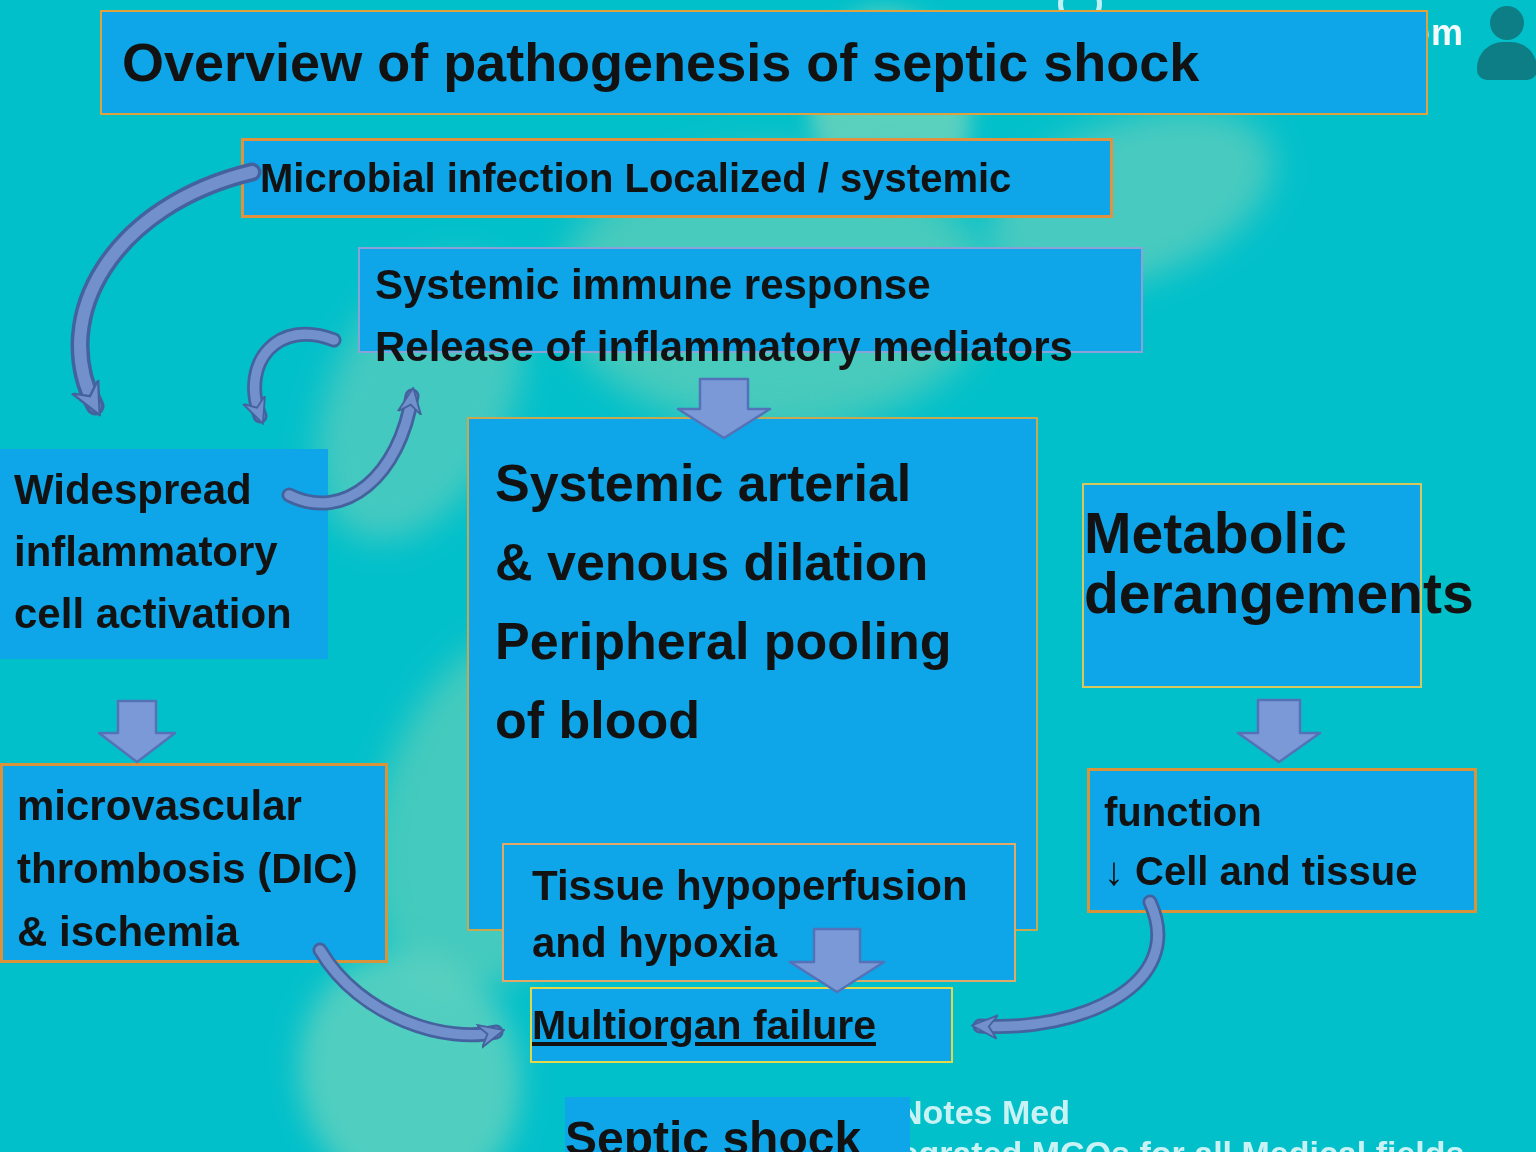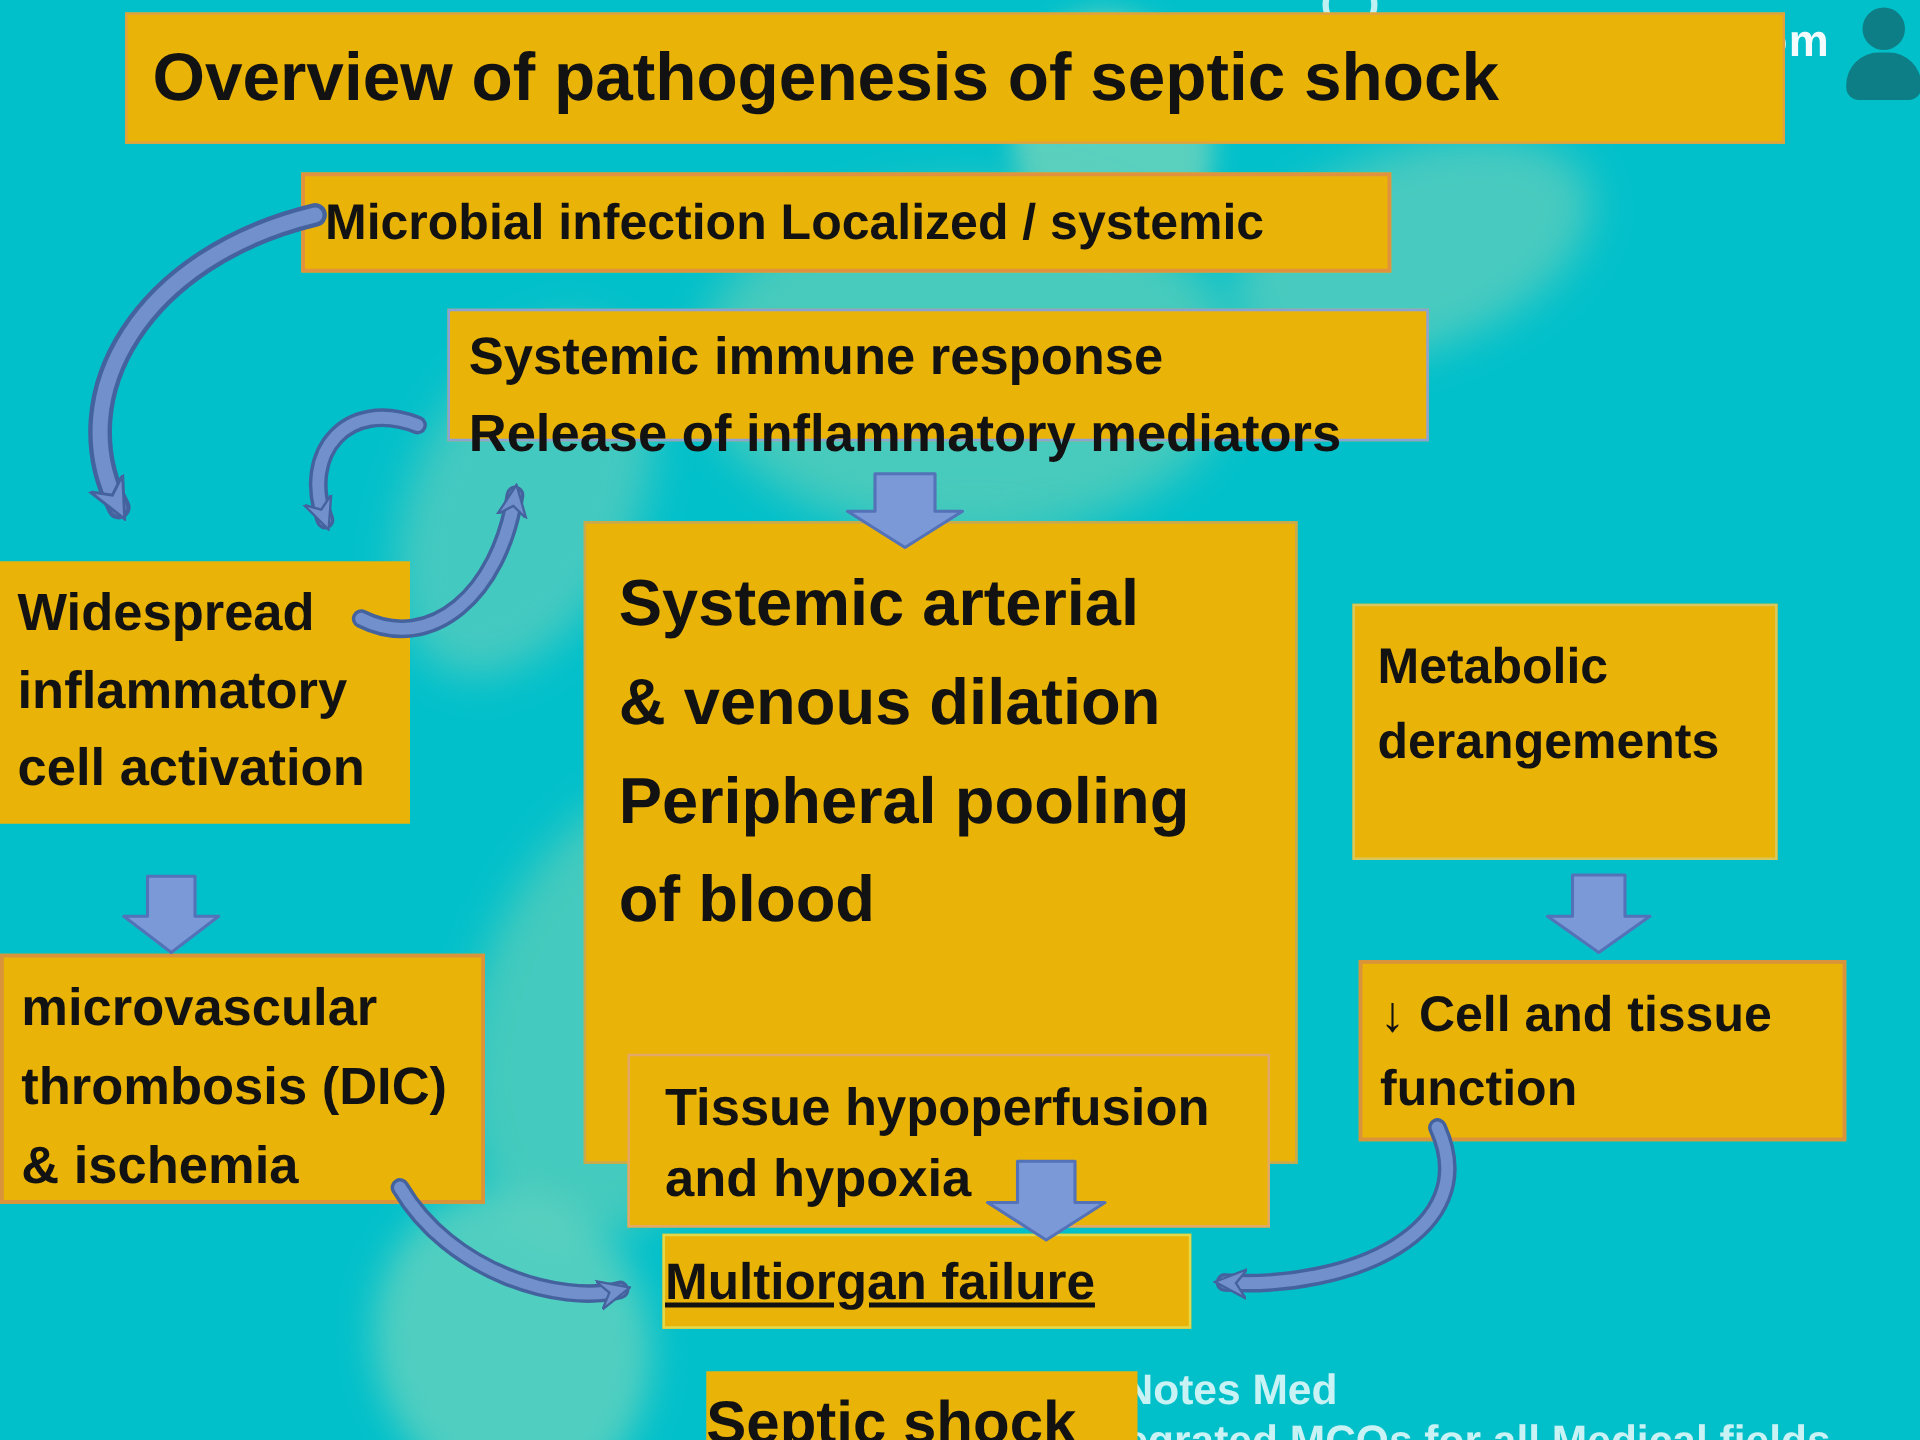--- a/index.html
+++ b/index.html
@@ -3,36 +3,36 @@
 <meta charset="utf-8">
 <style>
   html,body{margin:0;padding:0;background:#222;}
   #stage{
     position:relative;width:1536px;height:1152px;overflow:hidden;
     background:#02c0ca;
     font-family:"Liberation Sans", sans-serif;
     font-weight:700;color:#121212;
   }
   .blob{position:absolute;border-radius:50%;z-index:1;}
-  .box{position:absolute;background:#eab308;z-index:10;box-sizing:border-box;}
+  .box{position:absolute;background:#0ea5e9;z-index:10;box-sizing:border-box;}
   .box .ln{display:block;white-space:nowrap;}
   .ctr{text-align:left;text-decoration:underline;}
   
   #title-box{left:100px;top:10px;width:1328px;height:105px;border:2px solid #e0a23c;
              font-size:54px;line-height:101px;padding-left:20px;}
   #microbial-box{left:241px;top:138px;width:872px;height:80px;border:3px solid #e0923f;
              font-size:40px;line-height:74px;padding-left:16px;}
   #immune-box{left:358px;top:247px;width:785px;height:106px;border:2px solid #8aa2d8;
              font-size:42px;line-height:62px;padding:5px 0 0 15px;}
   #widespread-box{left:0;top:437px;width:328px;height:210px;
              font-size:42px;line-height:62px;padding:10px 0 0 14px;margin-top:12px;}
   #central-box{left:467px;top:417px;width:571px;height:514px;border:2px solid #c9a94f;
              font-size:52px;line-height:79px;padding:25px 0 0 26px;}
   #metabolic-box{left:1082px;top:483px;width:340px;height:205px;border:2px solid #d8c75c;
-             font-size:40px;line-height:60px;padding:18px 0 0 18px;}
+             font-size:57px;line-height:60px;padding:18px 0 0 0;}
   #microvascular-box{left:0;top:763px;width:388px;height:200px;border:3px solid #d8933b;
              font-size:42px;line-height:63px;padding:8px 0 0 14px;}
   #tissue-box{left:478px;top:843px;width:514px;height:139px;border:2px solid #e2a868;
              font-size:42px;line-height:57px;padding:12px 0 0 28px;margin-left:24px;}
   #cellfn-box{left:1087px;top:768px;width:390px;height:145px;border:3px solid #d8933b;
              font-size:40px;line-height:59px;padding:12px 0 0 14px;}
   #multiorgan-box{left:530px;top:987px;width:423px;height:76px;border:2px solid #e3d84a;
              font-size:41px;line-height:72px;}
   #septic-box{left:565px;top:1063px;width:345px;height:89px;
              font-size:48px;line-height:84px;margin-top:34px;}
@@ -105,22 +105,22 @@
     <span class="ln">thrombosis (DIC)</span>
     <span class="ln">&amp; ischemia</span>
   </div>
 
   <div class="box" id="tissue-box">
     <span class="ln">Tissue hypoperfusion</span>
     <span class="ln">and hypoxia</span>
   </div>
 
   <div class="box" id="cellfn-box">
+    <span class="ln">function</span>
     <span class="ln">↓ Cell and tissue</span>
-    <span class="ln">function</span>
   </div>
 
   <div class="box ctr" id="multiorgan-box">
     <span class="ln">Multiorgan failure</span>
   </div>
 
   <div class="box ctr" id="septic-box">
     <span class="ln">Septic shock</span>
   </div>
 

